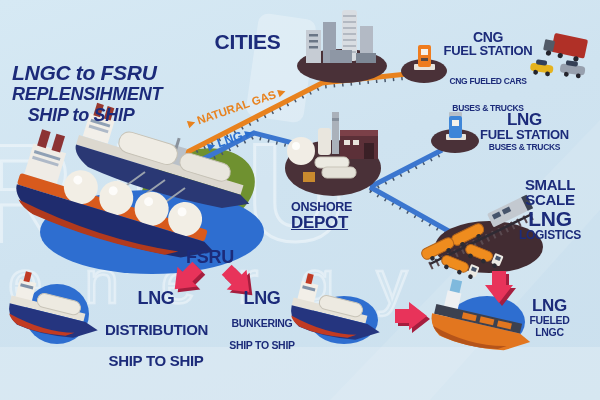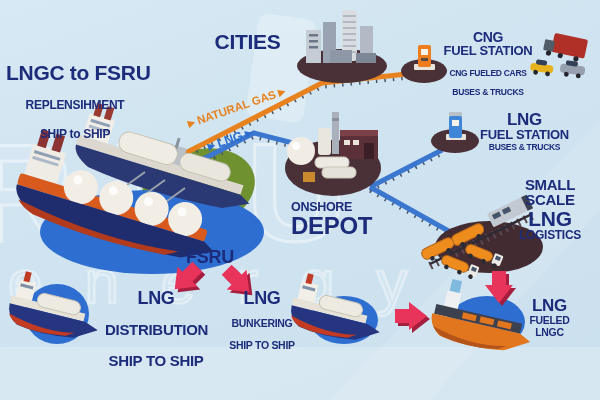--- a/index.html
+++ b/index.html
@@ -11,33 +11,33 @@
   .stage svg{position:absolute;left:0;top:0;z-index:2;}
   .wm{position:absolute;z-index:1;font-weight:bold;color:rgba(255,255,255,0.10);
       -webkit-text-stroke:3px rgba(255,255,255,0.42);white-space:nowrap;}
   .wm-letters{left:-28px;top:112px;font-size:140px;letter-spacing:36px;}
   .wm-word{left:8px;top:246px;font-size:62px;letter-spacing:42px;font-weight:normal;text-align:center;
            -webkit-text-stroke:2.5px rgba(255,255,255,0.40);}
   .label{position:absolute;z-index:3;color:#1c2b7a;font-weight:bold;text-align:center;
          line-height:1.02;letter-spacing:-0.3px;}
   .label div{white-space:nowrap;}
   
-  .lb-lngc{left:6px;top:62px;width:138px;}
-  .lb-lngc .l1{font-size:21px;} .lb-lngc .l2,.lb-lngc .l3{font-size:12px;margin-top:16px;}
+  .lb-lngc{left:12px;top:62px;width:138px;font-style:italic;}
+  .lb-lngc .l1{font-size:21px;} .lb-lngc .l2,.lb-lngc .l3{font-size:18px;margin-top:2px;}
   .lb-cities{left:195px;top:31px;width:105px;}
   .lb-cities .l1{font-size:21px;} .lb-cities .l2{font-size:13px;}
   .lb-cng{left:433px;top:30px;width:110px;}
   .lb-cng .l1{font-size:14px;} .lb-cng .l2{font-size:13px;}
-  .lb-cng .l3,.lb-cng .l4{font-size:8.5px;margin-top:11px;}
+  .lb-cng .l3,.lb-cng .l4{font-size:8.5px;margin-top:19px;}
   .lb-lngst{left:468px;top:111px;width:113px;}
   .lb-lngst .l1{font-size:17px;} .lb-lngst .l2{font-size:13px;} .lb-lngst .l3{font-size:8.5px;margin-top:1px;}
   .lb-small{left:505px;top:177px;width:90px;}
   .lb-small .l1,.lb-small .l2{font-size:15px;} .lb-small .l3{font-size:21px;} .lb-small .l4{font-size:12px;}
   .lb-depot{left:291px;top:201px;width:95px;text-align:left;}
-  .lb-depot .l1{font-size:12.5px;} .lb-depot .l2{font-size:24px;}
+  .lb-depot .l1{font-size:12.5px;} .lb-depot .l2{font-size:17px;text-decoration:underline;}
   .lb-fsru{left:178px;top:248px;width:64px;font-size:18px;}
   .lb-dist{left:105px;top:289px;width:102px;}
   .lb-dist .l1{font-size:18px;} .lb-dist .l2,.lb-dist .l3{font-size:15px;margin-top:15px;}
   .lb-bunk{left:211px;top:289px;width:102px;}
   .lb-bunk .l1{font-size:18px;} .lb-bunk .l2,.lb-bunk .l3{font-size:10.5px;margin-top:11px;text-align:center;}
   .lb-fueled{left:512px;top:297px;width:75px;}
   .lb-fueled .l1{font-size:17px;} .lb-fueled .l2,.lb-fueled .l3{font-size:10.5px;margin-top:1px;}
   
   .pipe-label{position:absolute;z-index:3;font-weight:bold;white-space:nowrap;
               transform-origin:left center;display:flex;align-items:center;gap:3px;}

